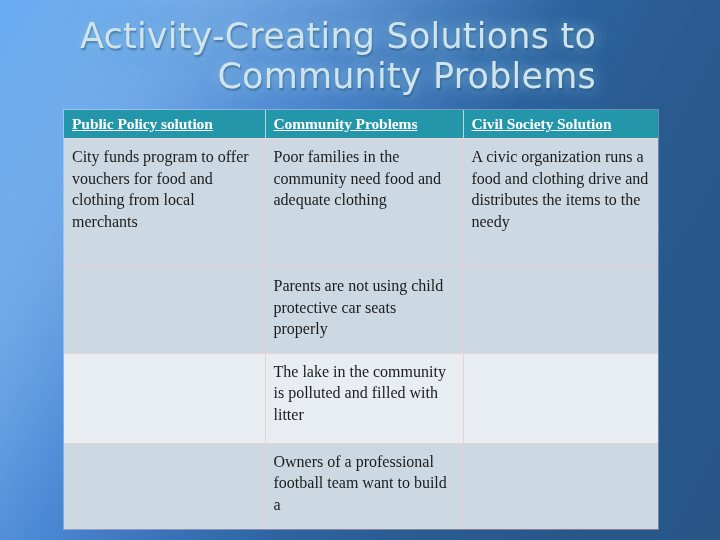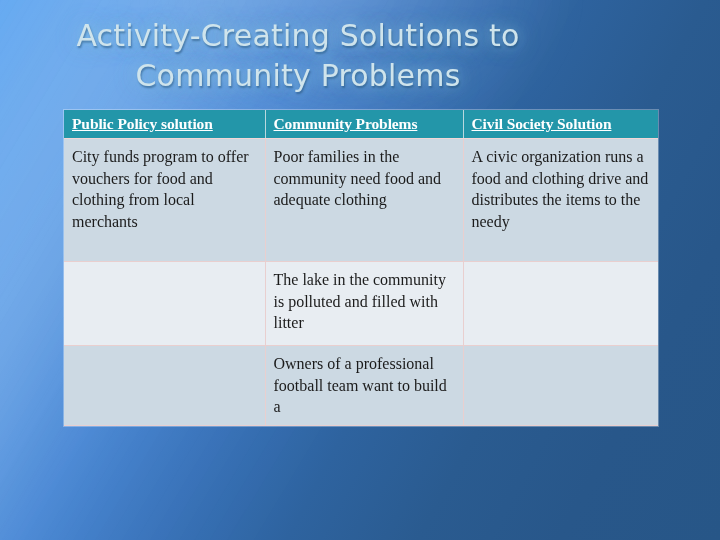--- a/index.html
+++ b/index.html
@@ -71,23 +71,23 @@
         rgba(255,255,255,0.00) 70%);
     filter: blur(16px);
     pointer-events: none;
   }
 
   #title {
     position: absolute;
     left: 0;
     top: 16px;
     width: 596px;
-    text-align: center;
+    text-align: right;
     font-family: "DejaVu Sans", "Liberation Sans", sans-serif;
-    font-size: 30px;
+    font-size: 35px;
     line-height: 40px;
     font-weight: 400;
     letter-spacing: 0.2px;
     color: #cfe4ec;
     text-shadow:
         0 0 14px rgba(140,200,225,0.75),
         0 0 26px rgba(110,180,215,0.45),
         1px 2px 2px rgba(20,60,100,0.55);
     white-space: pre-line;
     pointer-events: none;
@@ -128,21 +128,21 @@
   }
   thead th:last-child { border-right: none; margin-left: 16px; }
 
   tbody td {
     font-family: "Liberation Serif", "DejaVu Serif", serif;
     font-size: 16px;
     line-height: 21.5px;
     color: #1b1b1b;
     text-align: left;
     vertical-align: top;
-    padding: 7px 9px 7px 8px;
+    padding: 7px 9px 13px 8px;
     border-right: 1px solid #e9cfcf;
     border-bottom: 1px solid #e9cfcf;
   }
   tbody td:last-child { border-right: none; margin-top: 43px; }
 
   tbody tr.band-dark td { background: #ccd9e3; }
   tbody tr.band-light td { background: #e8edf2; }
 
   tbody tr.r1 td { height: 108px; }
   tbody tr.r2 td { height: 62px; }
@@ -175,20 +175,25 @@
           <th>Community Problems</th>
           <th>Civil Society Solution</th>
         </tr>
       </thead>
       <tbody>
         <tr class="band-dark r1">
           <td>City funds program to offer vouchers for food and clothing from local merchants</td>
           <td>Poor families in the community need food and adequate clothing</td>
           <td>A civic organization runs a food and clothing drive and distributes the items to the needy</td>
         </tr>
+        <tr class="band-dark r3">
+          <td></td>
+          <td>Parents are not using child protective car seats properly</td>
+          <td></td>
+        </tr>
         <tr class="band-light r4">
           <td></td>
           <td>The lake in the community is polluted and filled with litter</td>
           <td></td>
         </tr>
         <tr class="band-dark r5">
           <td></td>
           <td>Owners of a professional football team want to build a</td>
           <td></td>
         </tr>

